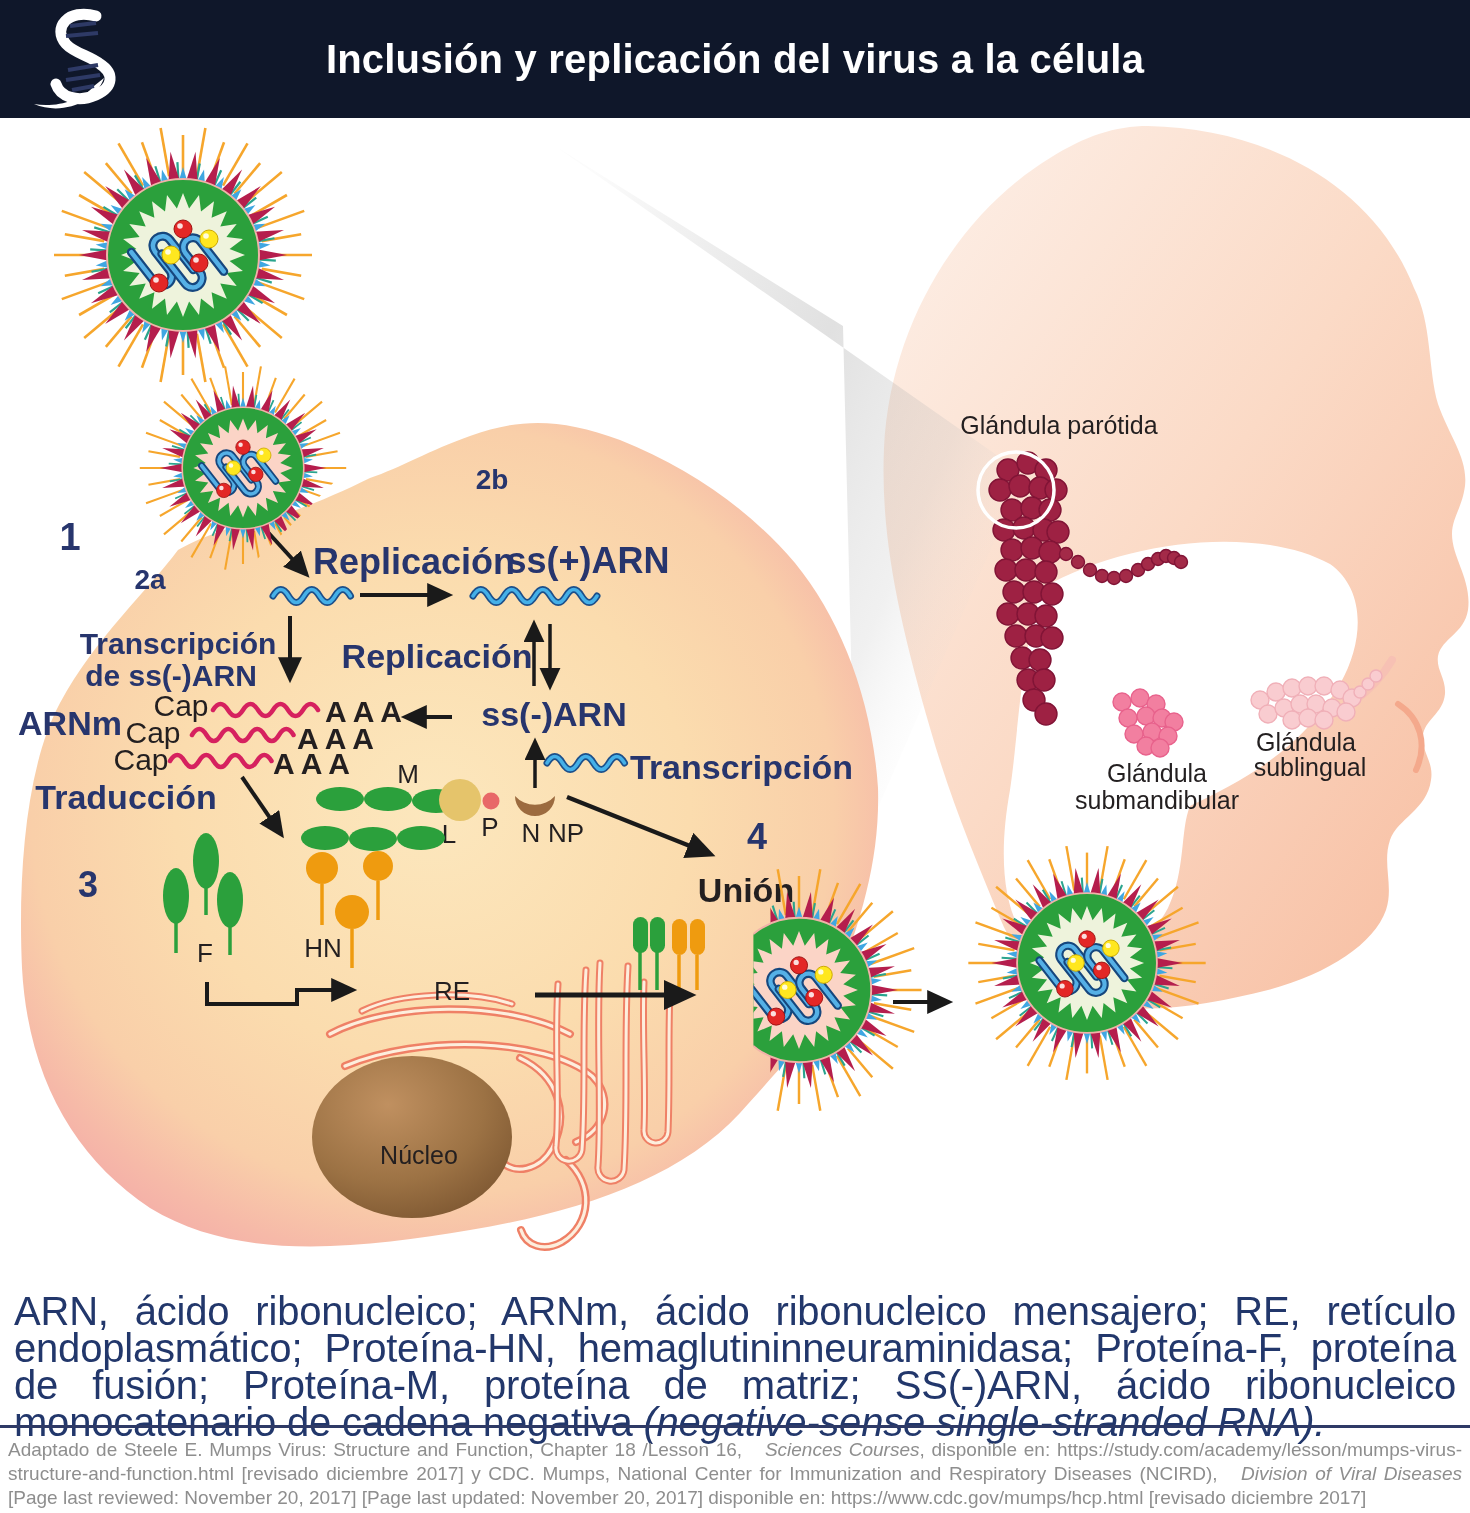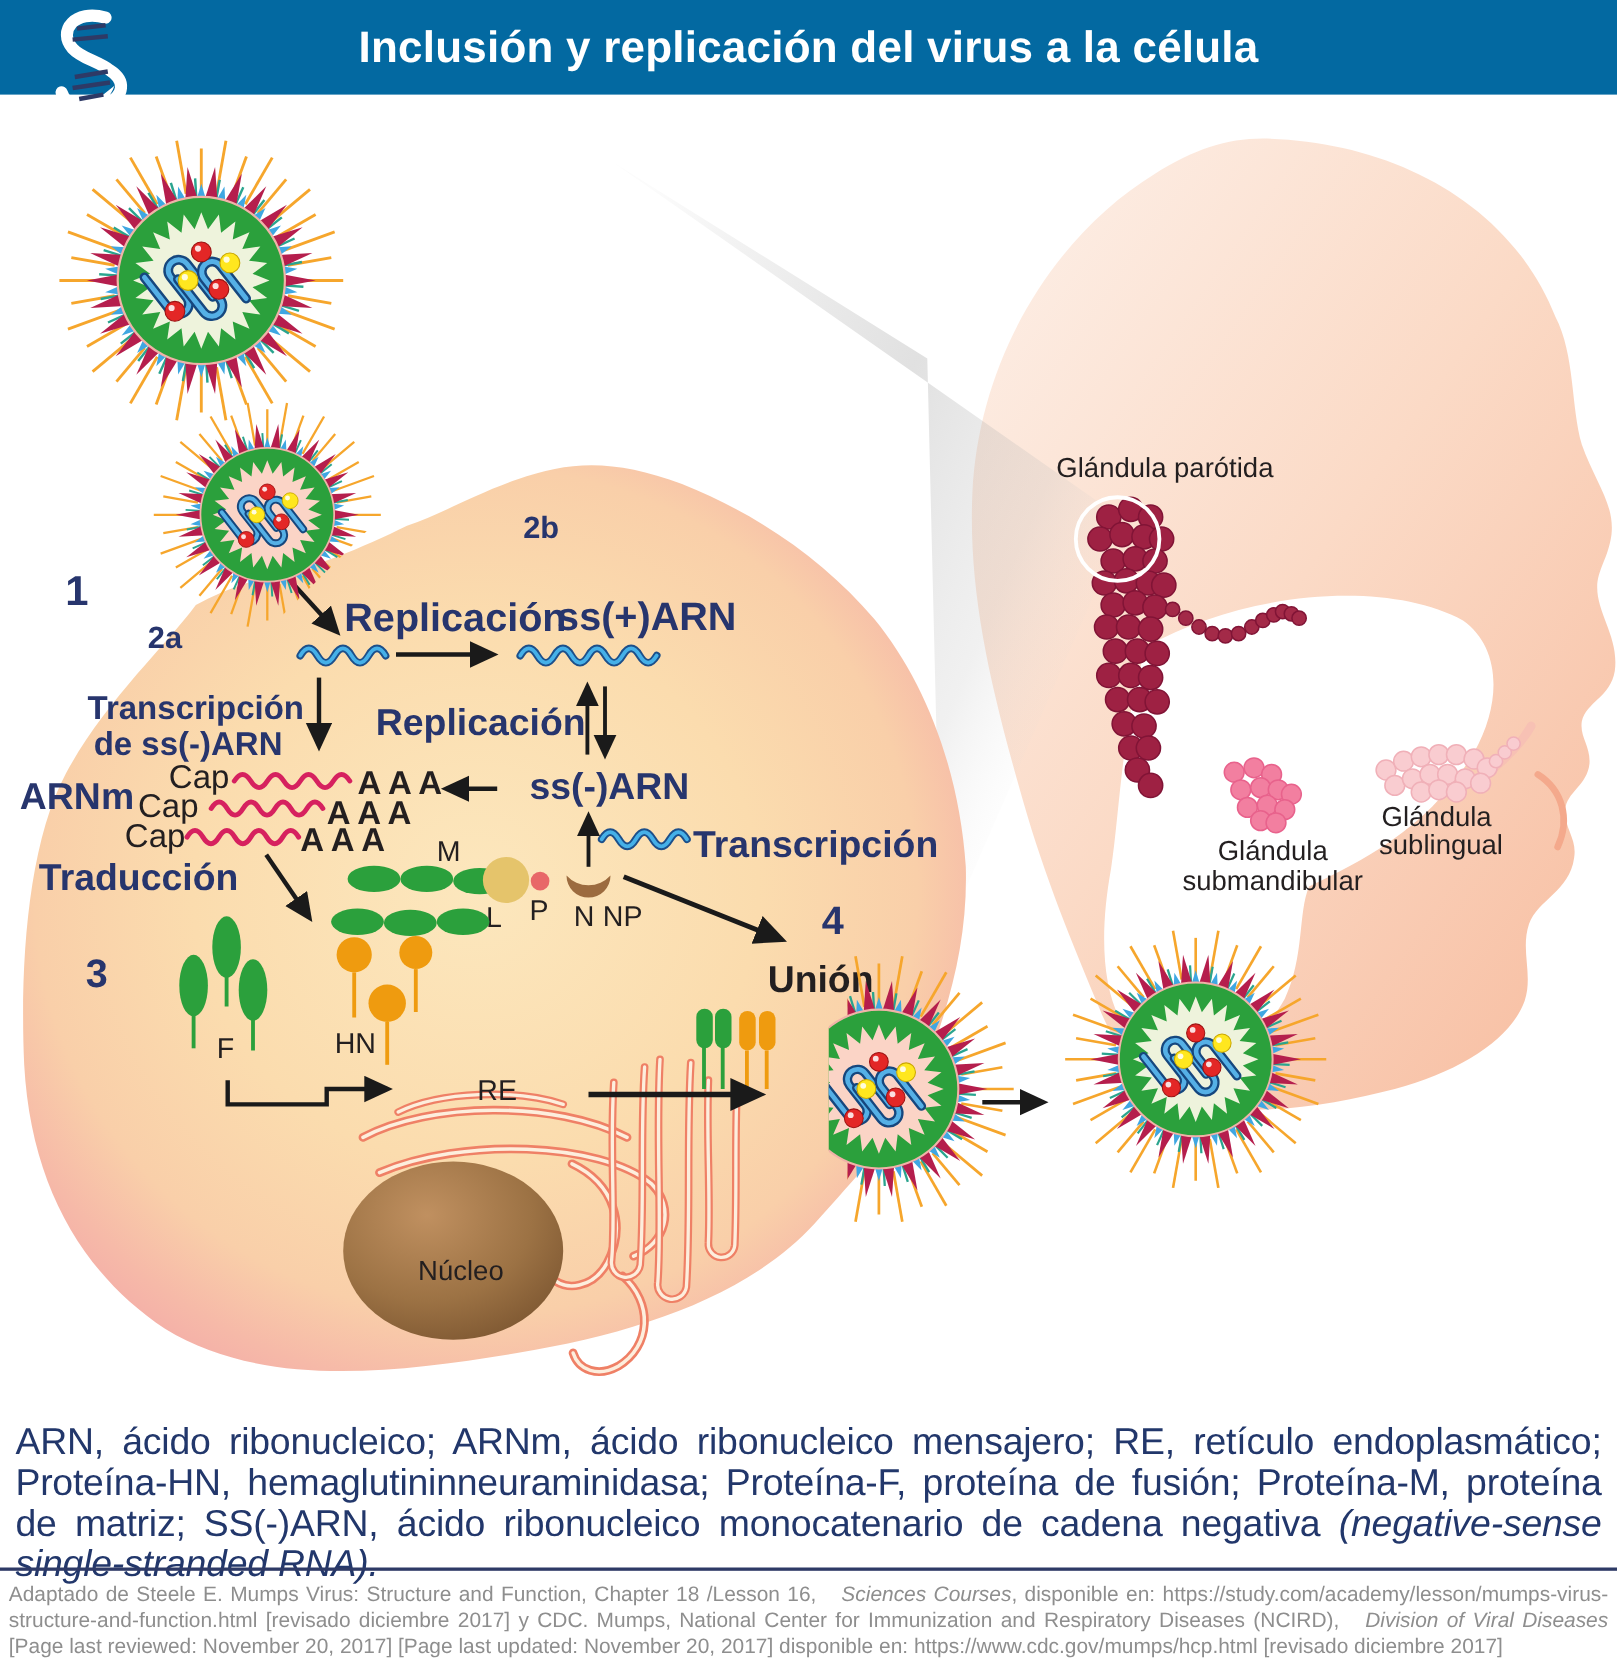--- a/index.html
+++ b/index.html
@@ -1,25 +1,25 @@
 <!DOCTYPE html>
 <html><head>
 <meta charset="utf-8">
 <style>
   html,body{margin:0;padding:0;}
   body{width:1470px;height:1513px;position:relative;background:#fff;
        font-family:"Liberation Sans",sans-serif;overflow:hidden;}
-  .header{position:absolute;left:0;top:0;width:1470px;height:86px;background:#0369a1;}
+  .header{position:absolute;left:0;top:0;width:1470px;height:118px;background:#0f172a;}
   .header .titles{position:absolute;left:0;top:0;width:100%;height:100%;
        display:flex;flex-direction:column;justify-content:center;align-items:center;}
   .title-line{color:#ffffff;font-weight:bold;font-size:40px;line-height:47px;letter-spacing:.2px;}
   .logo{position:absolute;left:20px;top:4px;}
   .main-svg{position:absolute;left:0;top:118px;}
   .defs-block{position:absolute;left:14px;top:1293px;width:1442px;
-       font-size:34px;line-height:37px;color:#22376b;text-align:justify;letter-spacing:-.2px;}
+       font-size:40px;line-height:37px;color:#22376b;text-align:justify;letter-spacing:-.2px;}
   .defs-block i{font-style:italic;}
   .rule{position:absolute;left:0;top:1425px;width:1470px;height:3px;background:#2e3a66;}
   .footer{position:absolute;left:8px;top:1438px;width:1454px;
        font-size:19px;line-height:24px;color:#8e8e8e;text-align:justify;}
   .footer i{font-style:italic;margin-left:16px;}
   
   text{font-family:"Liberation Sans",sans-serif;}
   .navy{fill:#27356d;font-weight:bold;}
   .blk{fill:#231f20;}
   .mid{text-anchor:middle;}

